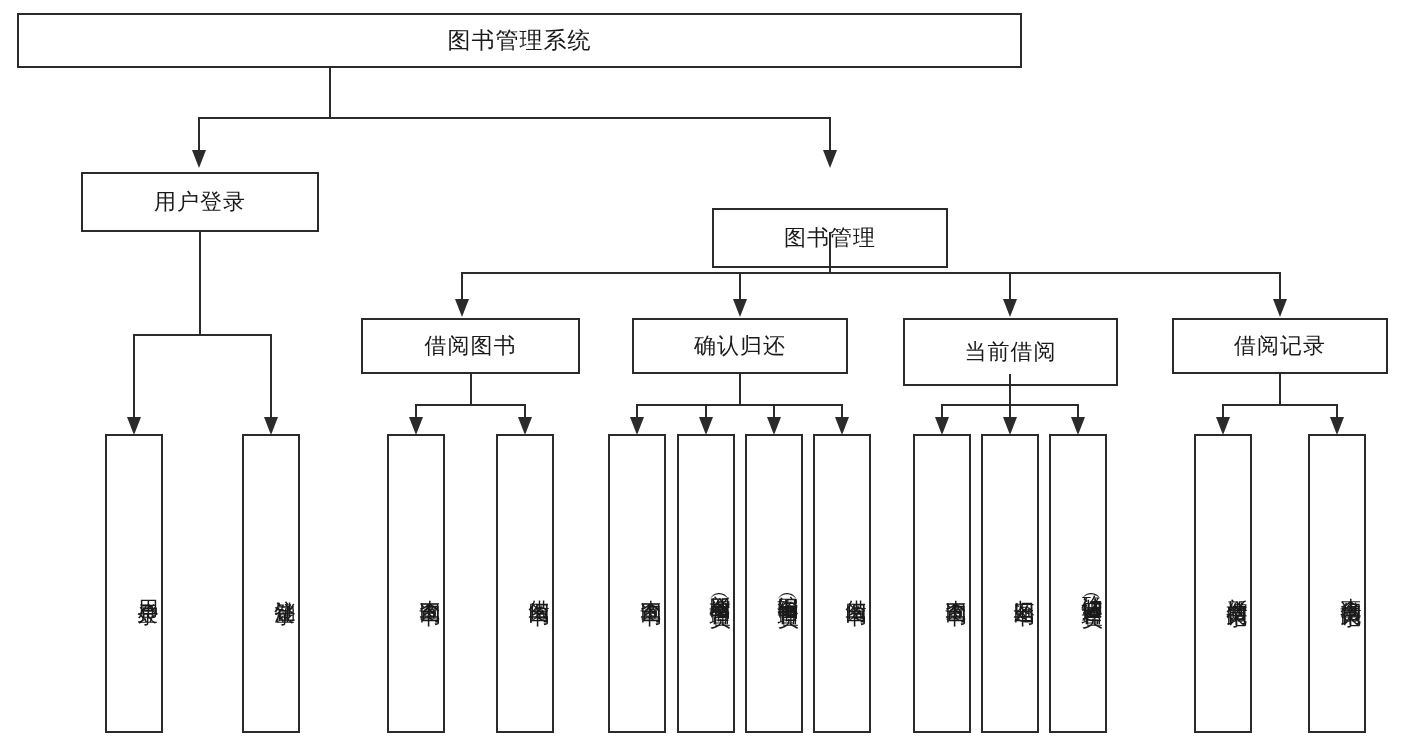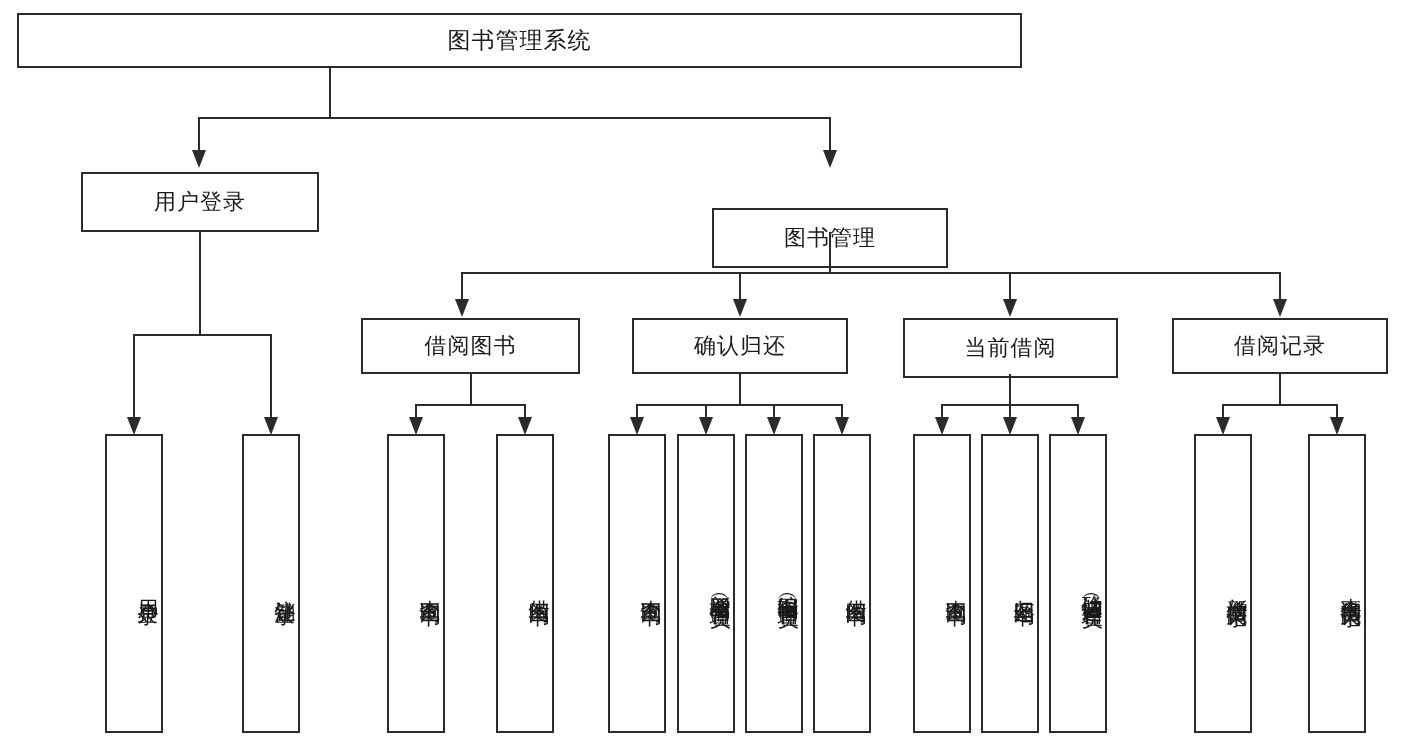--- a/index.html
+++ b/index.html
@@ -125,21 +125,21 @@
   <div class="arrow" style="left:1003px; top:299px;"></div>
   <div class="conn conn-v" style="left:1279px; top:272px; height:29px;"></div>
   <div class="arrow" style="left:1273px; top:299px;"></div>
 
   <div class="node node-horizontal" style="left:361px; top:318px; width:219px; height:56px;">
     <span>借阅图书</span>
   </div>
   <div class="node node-horizontal" style="left:632px; top:318px; width:216px; height:56px;">
     <span>确认归还</span>
   </div>
-  <div class="node node-horizontal" style="left:903px; top:318px; width:215px; height:60px;">
+  <div class="node node-horizontal" style="left:903px; top:318px; width:215px; height:68px;">
     <span>当前借阅</span>
   </div>
   <div class="node node-horizontal" style="left:1172px; top:318px; width:216px; height:56px;">
     <span>借阅记录</span>
   </div>
 
   <div class="conn conn-v" style="left:470px; top:374px; height:32px;"></div>
   <div class="conn conn-h" style="left:415px; top:404px; width:111px;"></div>
   <div class="conn conn-v" style="left:415px; top:404px; height:16px;"></div>
   <div class="arrow" style="left:409px; top:417px;"></div>

